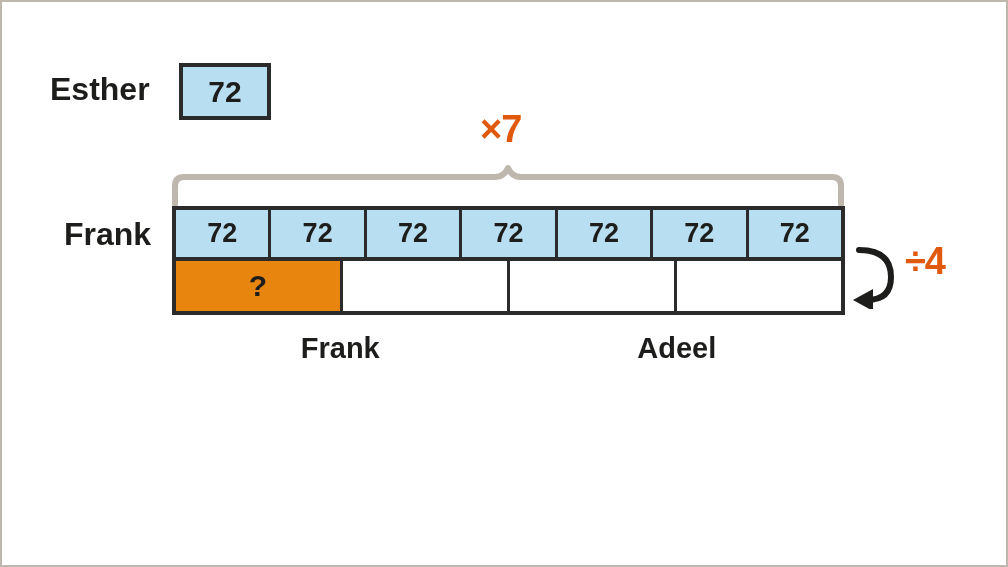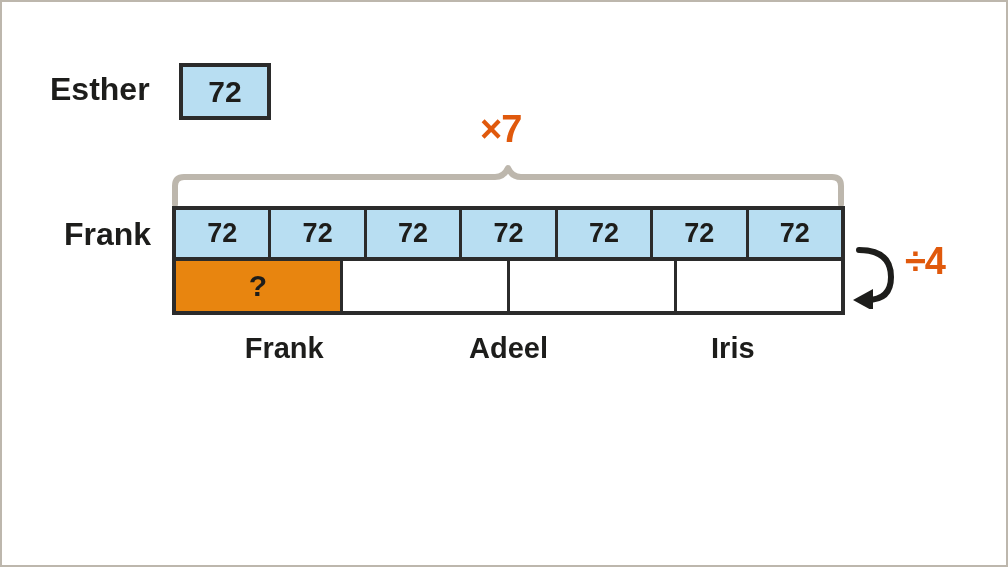--- a/index.html
+++ b/index.html
@@ -233,21 +233,20 @@
       </div>
     </div>
 
   </div>
 
   <div class="lbl" id="frank-label">Frank</div>
 
   <div id="names-row">
     <div class="name">Frank</div>
     <div class="name">Adeel</div>
-    <div class="name">Iris</div>
   </div>
 
   <svg id="divide-arrow" viewBox="0 0 60 64">
     <path d="M 8 5
              Q 40 5 40 32
              Q 40 55 16 55" fill="none" stroke="#1d1d1b" stroke-width="6" stroke-linecap="round"></path>
     <path d="M 2 55 L 22 44 L 22 66 Z" fill="#1d1d1b"></path>
   </svg>
 
   <div class="lbl" id="divide-label">÷4</div>

